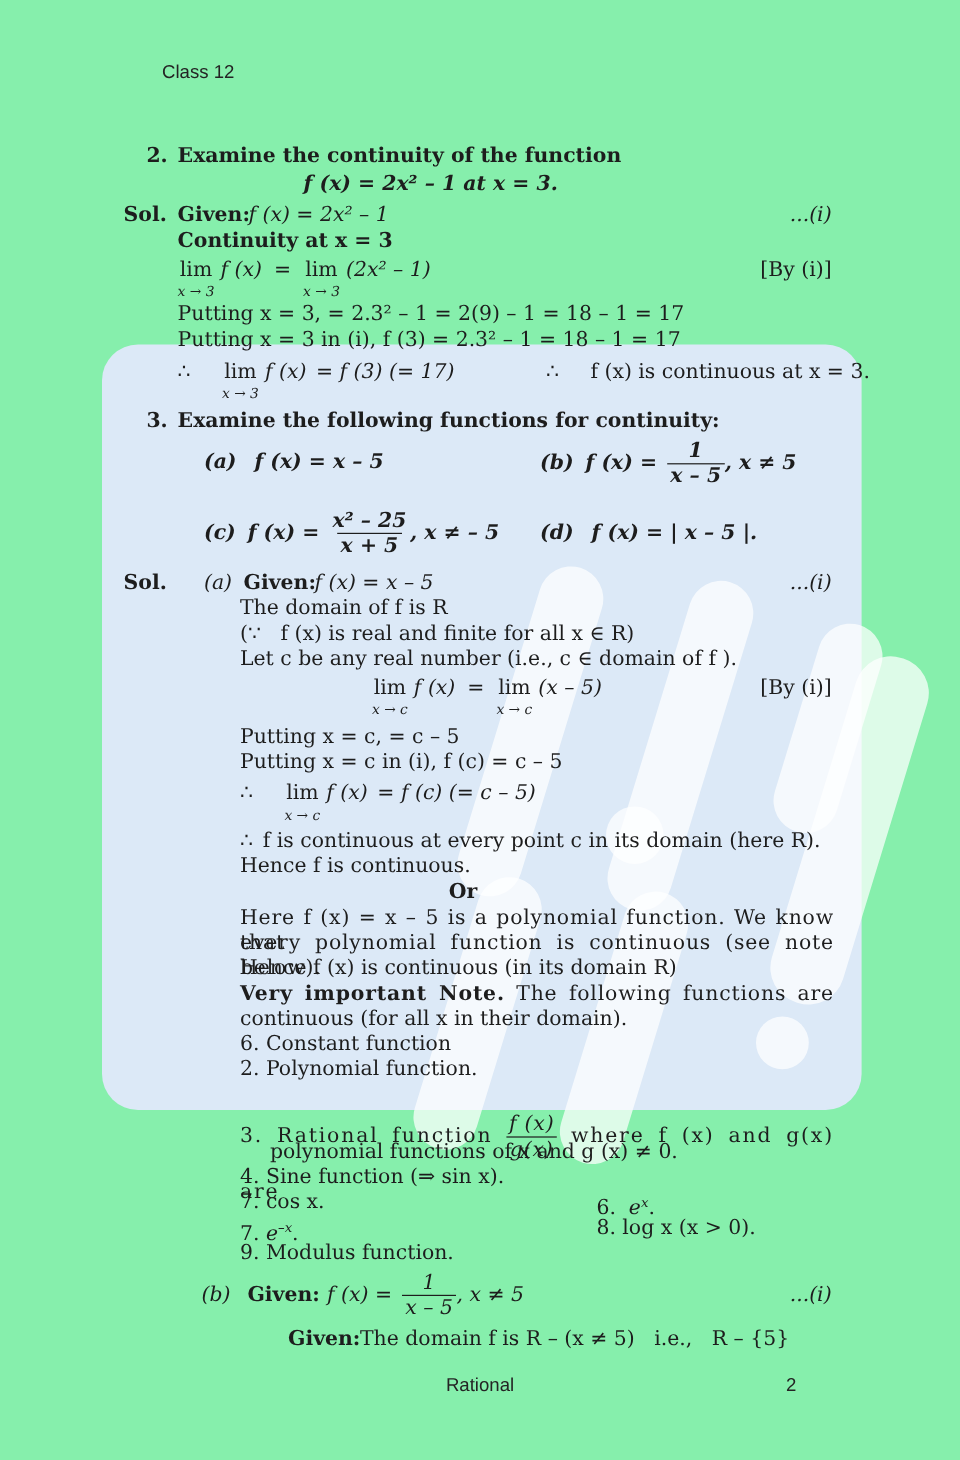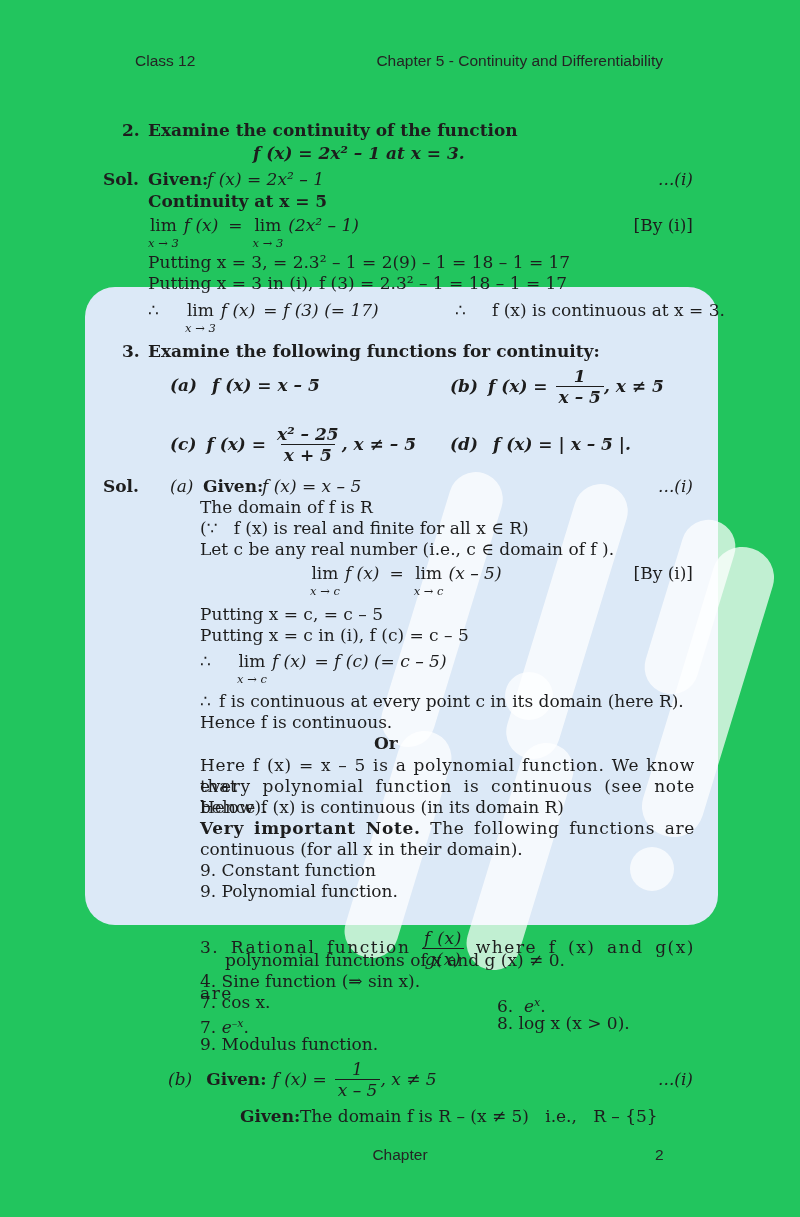--- a/index.html
+++ b/index.html
@@ -1,16 +1,16 @@
 <!DOCTYPE html>
 <html><head>
 <meta charset="utf-8">
 <style>
   html,body{margin:0;padding:0;background:#ffffff;}
-  .page{position:relative;width:800px;height:1217px;background:#22c55e;overflow:hidden;
+  .page{position:relative;width:800px;height:1217px;background:#86efac;overflow:hidden;
         font-family:"DejaVu Serif", serif;color:#1d1d1d;}
   
   .hdr-left,.hdr-right,.ftr-brand,.ftr-page{
         position:absolute;font-family:"Liberation Sans", sans-serif;font-size:15.5px;color:#242424;}
   .hdr-left{top:52px;left:135px;}
   .hdr-right{top:52px;right:137px;}
   .ftr-brand{top:1146px;left:0;width:800px;text-align:center;}
   .ftr-page{top:1146px;left:655px;}
   
   .band{position:absolute;left:85px;top:287px;width:633px;height:638px;background:#dce9f7;border-radius:30px;z-index:0;}
@@ -33,21 +33,20 @@
   .just{text-align:justify;text-align-last:justify;letter-spacing:0.04em;}
   .sp{white-space:pre;}
   sup.e{font-size:11px;vertical-align:6px;font-style:italic;}
 </style>
 </head>
 <body>
 
 <div class="page">
 
   <div class="hdr-left">Class 12</div>
-  <div class="hdr-right">Chapter 5 - Continuity and Differentiability</div>
 
   <div class="band">
     <div class="wm" style="left:330px;top:180px;width:54px;height:285px;"></div>
     <div class="wm" style="left:455px;top:192px;width:54px;height:285px;"></div>
     <div class="wm" style="left:578px;top:230px;width:54px;height:180px;"></div>
     <div class="wm" style="left:592px;top:255px;width:62px;height:300px;"></div>
     <div class="wm" style="left:286px;top:440px;width:54px;height:235px;"></div>
     <div class="wm" style="left:408px;top:452px;width:54px;height:235px;"></div>
     <div class="wm-dot" style="left:420px;top:385px;width:48px;height:48px;"></div>
     <div class="wm-dot" style="left:545px;top:560px;width:44px;height:44px;"></div>
@@ -62,21 +61,21 @@
     <div class="line" style="top:143px;">
       <span class="pos b i" style="left:253px;">f (x) = 2x² – 1 at x = 3.</span>
     </div>
     <div class="line" style="top:169px;">
       <span class="pos b" style="left:103px;">Sol.</span>
       <span class="pos b" style="left:148px;">Given:</span>
       <span class="pos i" style="left:207px;">f (x) = 2x² – 1</span>
       <span class="marker">...(i)</span>
     </div>
     <div class="line" style="top:191px;">
-      <span class="pos b" style="left:148px;">Continuity at x = 5</span>
+      <span class="pos b" style="left:148px;">Continuity at x = 3</span>
     </div>
     <div class="line" style="top:215px;">
       <div class="row pos" style="left:148px;">
         <span class="lim">
           <span>lim</span>
           <span class="l2">x → 3</span>
         </span>
         <span class="i sp" style="margin-left:5px;">f (x)</span>
         <span class="sp" style="margin:0 10px;">=</span>
         <span class="lim">
@@ -209,24 +208,24 @@
       <span class="pos" style="left:200px;">Hence f (x) is continuous (in its domain R)</span>
     </div>
     <div class="line just" style="top:818px;left:200px;width:495px;">
       <span class="b">Very important Note.</span>
       <span>The following functions are</span>
     </div>
     <div class="line" style="top:839px;">
       <span class="pos" style="left:200px;">continuous (for all x in their domain).</span>
     </div>
     <div class="line" style="top:860px;">
-      <span class="pos" style="left:200px;">9. Constant function</span>
+      <span class="pos" style="left:200px;">6. Constant function</span>
     </div>
     <div class="line" style="top:881px;">
-      <span class="pos" style="left:200px;">9. Polynomial function.</span>
+      <span class="pos" style="left:200px;">2. Polynomial function.</span>
     </div>
     <div class="line just" style="top:924px;left:200px;width:495px;height:50px;line-height:46px;">
       <span style="letter-spacing:0.09em;">3. Rational function</span>
       <span class="frac" style="vertical-align:middle;line-height:20px;">
           <span class="num">f (x)</span>
           <span class="den">g(x)</span>
         </span>
       <span style="letter-spacing:0.09em;">where f (x) and g(x) are</span>
     </div>
     <div class="line" style="top:950px;">
@@ -260,16 +259,16 @@
       </div>
       <span class="marker" style="top:16px;">...(i)</span>
     </div>
     <div class="line" style="top:1106px;">
       <span class="pos b" style="left:240px;">Given:</span>
       <span class="pos" style="left:300px;">The domain f is R – (x ≠ 5)&nbsp;&nbsp; i.e.,&nbsp;&nbsp; R – {5}</span>
     </div>
 
   </div>
 
-  <div class="ftr-brand">Chapter</div>
+  <div class="ftr-brand">Rational</div>
   <div class="ftr-page">2</div>
 
 </div>
 
 </body></html>

